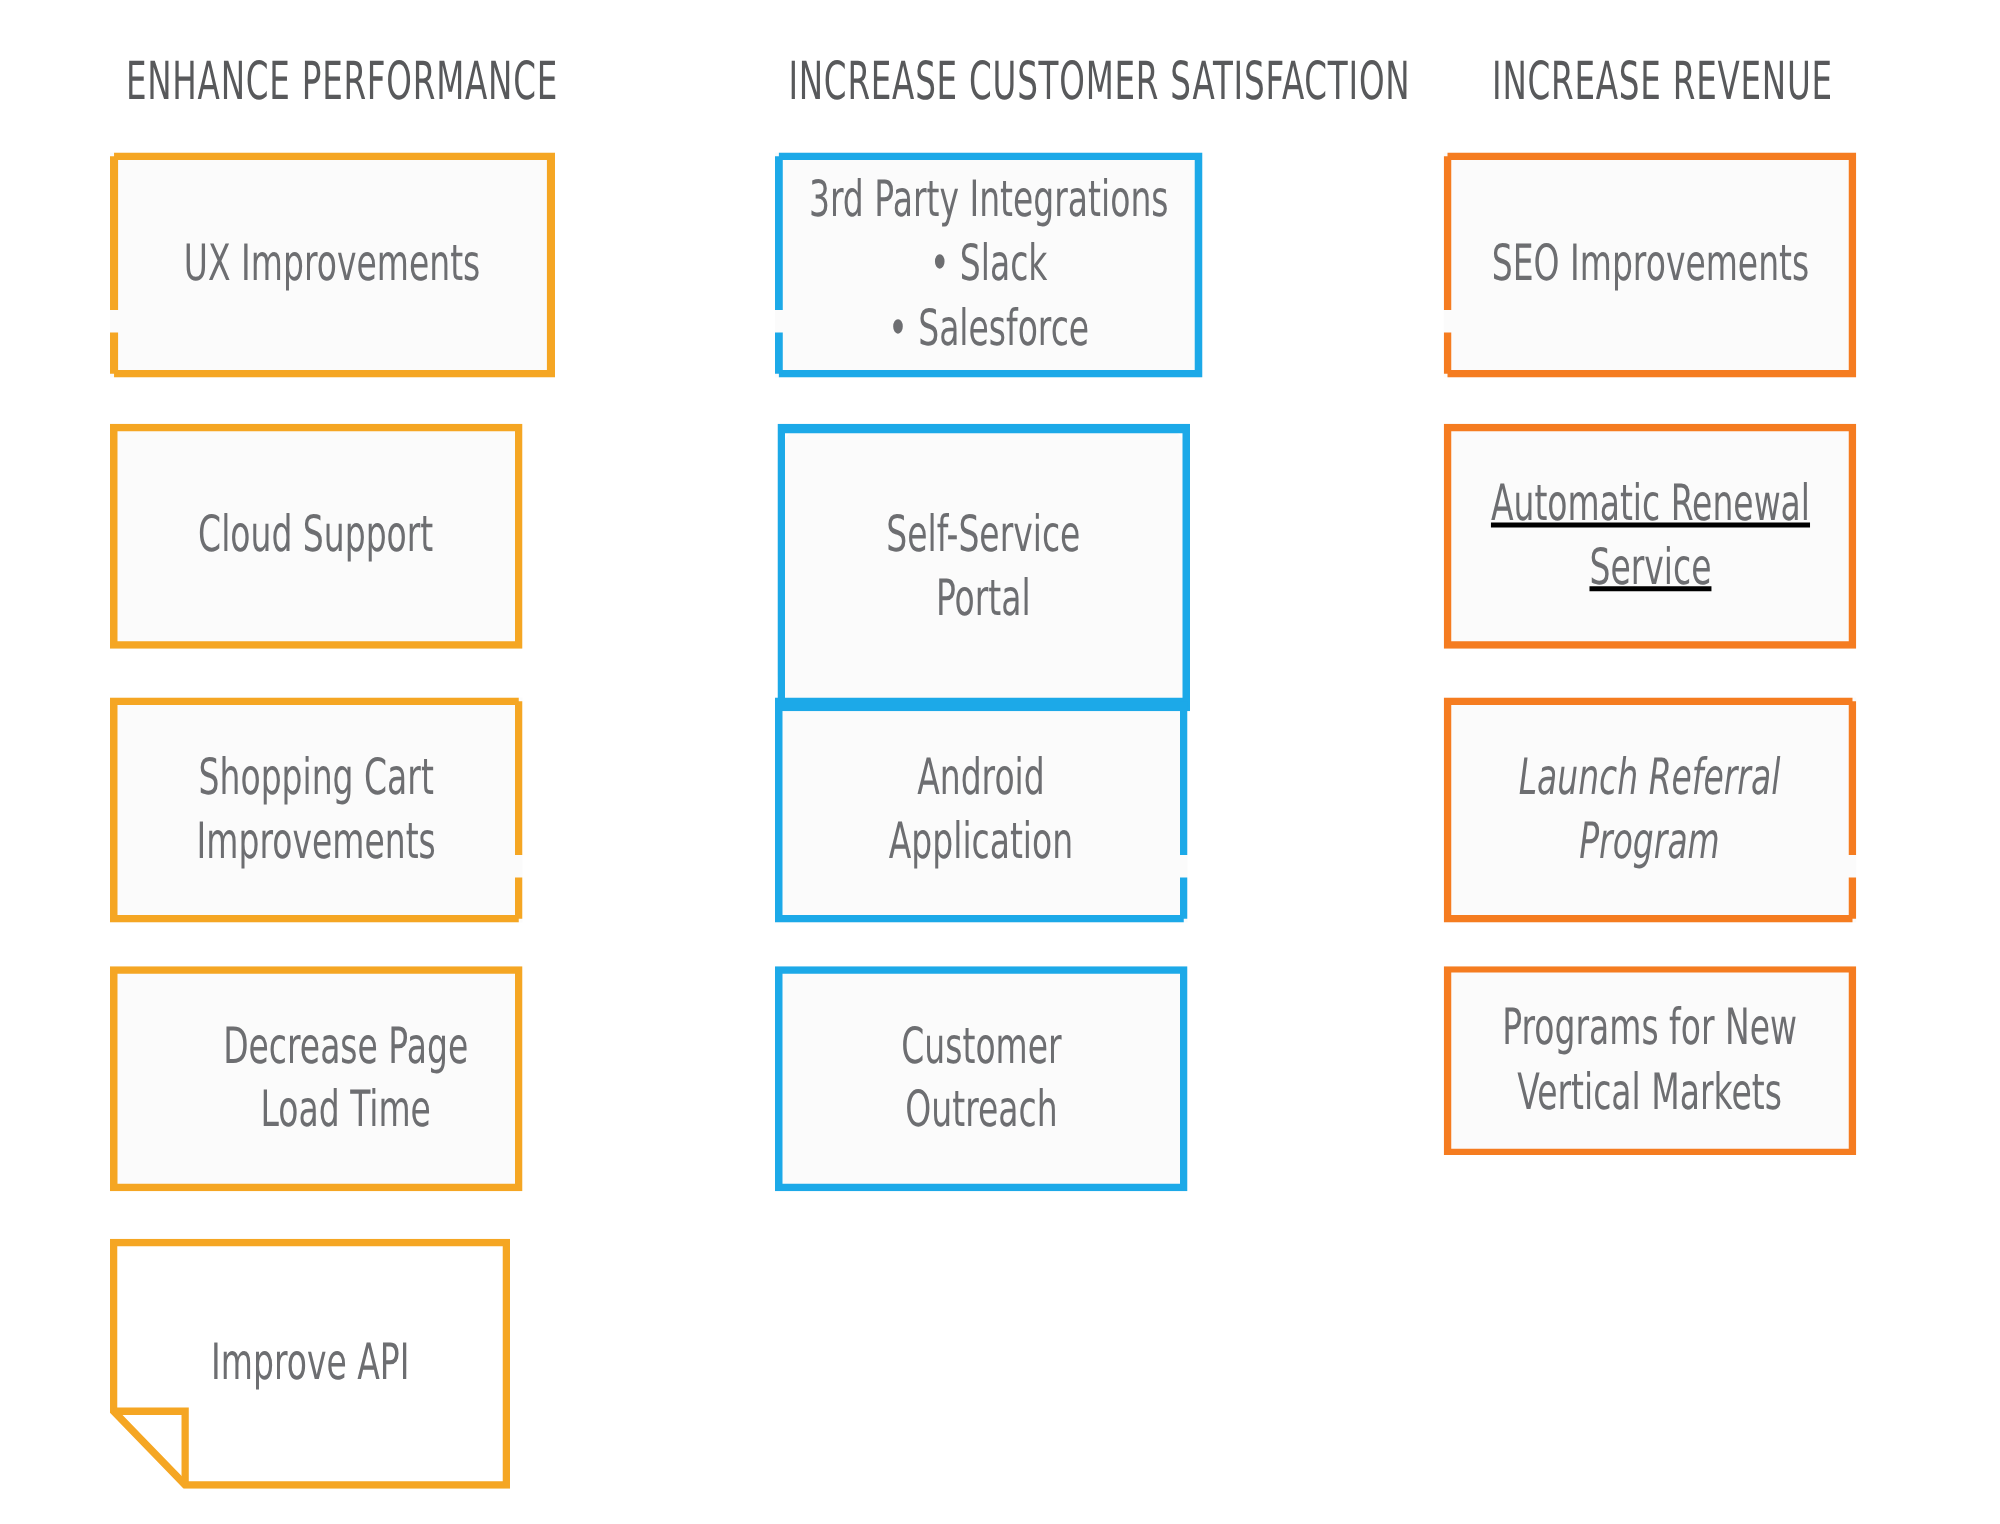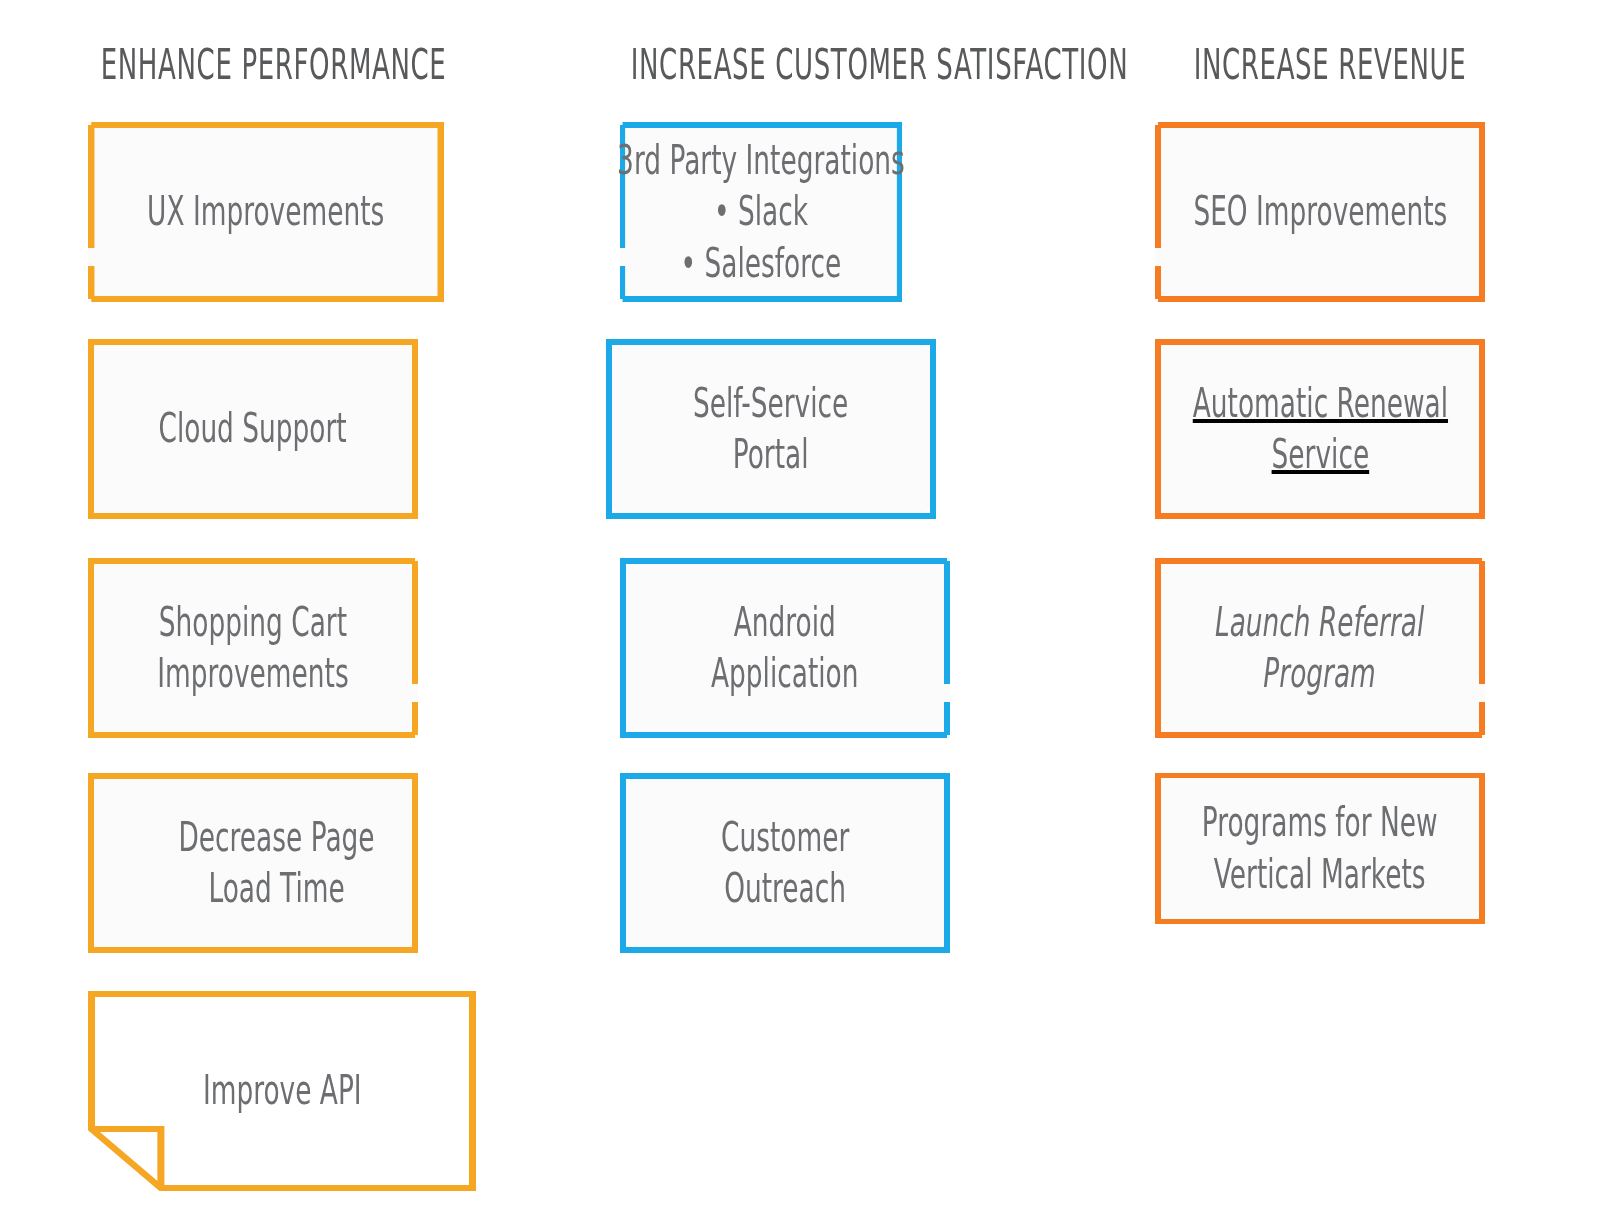--- a/index.html
+++ b/index.html
@@ -101,48 +101,48 @@
         </div>
         <div class="card" style="left: 88px; top: 687px; width: 330px; height: 180px; padding-left: 48px;">
           <svg class="bsvg" viewBox="0 0 330 180" preserveAspectRatio="none">
             <path d="M 3 3 L 327 3 L 327 177 L 3 177 Z" stroke="#F5A623" stroke-width="6" fill="none"></path>
           </svg>
           <div class="card-inner">
             <div>Decrease Page</div>
             <div>Load Time</div>
           </div>
         </div>
-        <div class="card" style="left: 88px; top: 905px; width: 388px; height: 200px; background: transparent;">
+        <div class="card" style="left: 88px; top: 905px; width: 320px; height: 200px; background: transparent;">
           <svg class="bsvg" viewBox="0 0 330 200" preserveAspectRatio="none">
             <path d="M 3 138 L 3 3 L 327 3 L 327 197 L 62 197 Z" stroke="#F5A623" stroke-width="6" fill="none"></path>
             <path d="M 3 138 L 62 138 L 62 197" stroke="#F5A623" stroke-width="6" fill="none"></path>
           </svg>
           <div class="card-inner">
             <div>Improve API</div>
           </div>
         </div>
       </div>
   </div>
 
   <div class="column col-2">
     <div class="col-header">INCREASE CUSTOMER SATISFACTION</div>
     <div class="cards">
-        <div class="card" style="left: 90px; top: 36px; width: 282px; height: 180px;">
+        <div class="card" style="left: 90px; top: 36px; width: 342px; height: 180px;">
           <svg class="bsvg" viewBox="0 0 330 180" preserveAspectRatio="none">
             <path d="M 3 3 L 327 3 L 327 177 L 3 177" stroke="#1CA9E8" stroke-width="6" fill="none"></path>
             <path d="M 3 3 L 3 125.99999999999999" stroke="#1CA9E8" stroke-width="6" fill="none"></path>
             <path d="M 3 144 L 3 177" stroke="#1CA9E8" stroke-width="6" fill="none"></path>
           </svg>
           <div class="card-inner">
             <div>3rd Party Integrations</div>
             <div class="bullet">• Slack</div>
             <div class="bullet">• Salesforce</div>
           </div>
         </div>
-        <div class="card" style="left: 76px; top: 253px; width: 330px; height: 180px; border-radius: 30px;">
+        <div class="card" style="left: 92px; top: 253px; width: 330px; height: 230px; border-radius: 30px;">
           <svg class="bsvg" viewBox="0 0 330 180" preserveAspectRatio="none">
             <path d="M 3 3 L 327 3 L 327 177 L 3 177 Z" stroke="#1CA9E8" stroke-width="6" fill="none"></path>
           </svg>
           <div class="card-inner">
             <div>Self-Service</div>
             <div>Portal</div>
           </div>
         </div>
         <div class="card" style="left: 90px; top: 472px; width: 330px; height: 180px;">
           <svg class="bsvg" viewBox="0 0 330 180" preserveAspectRatio="none">

